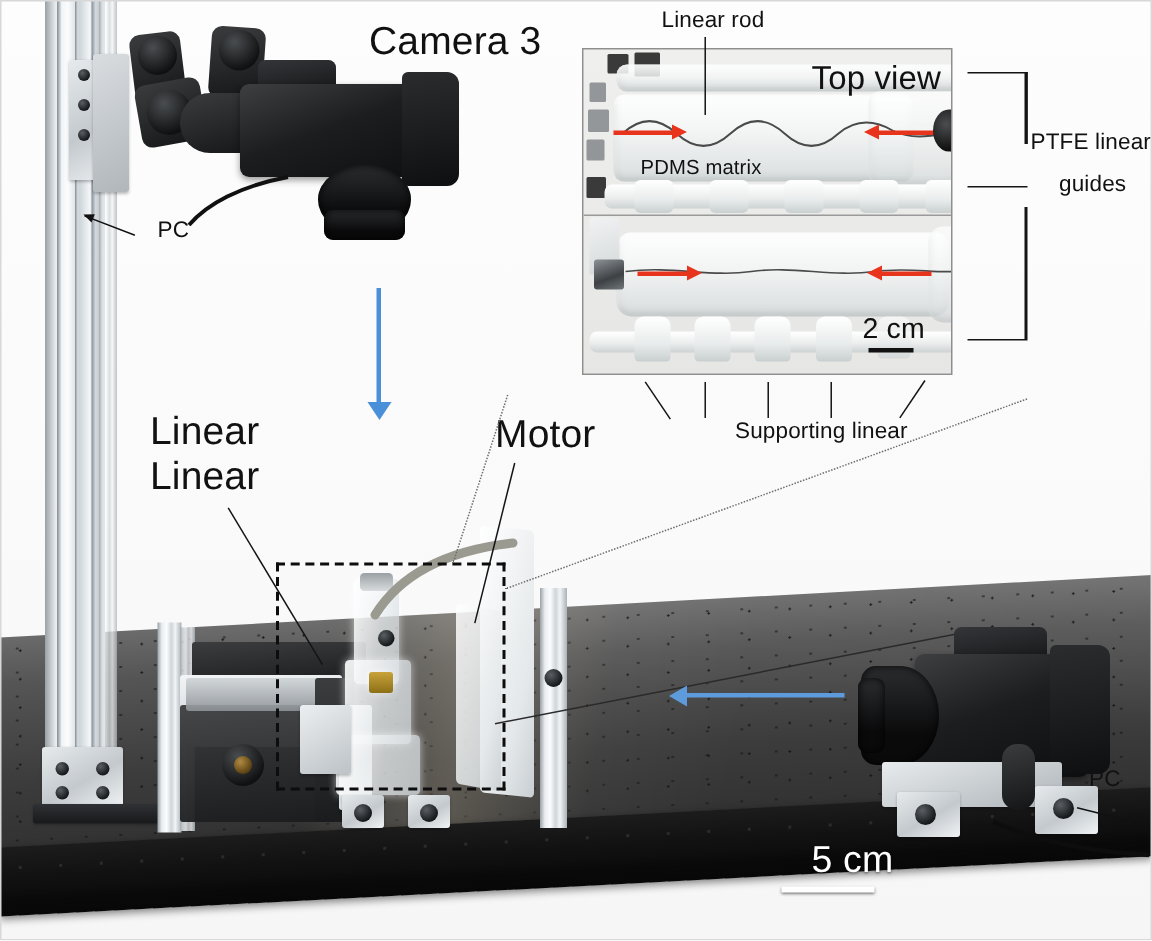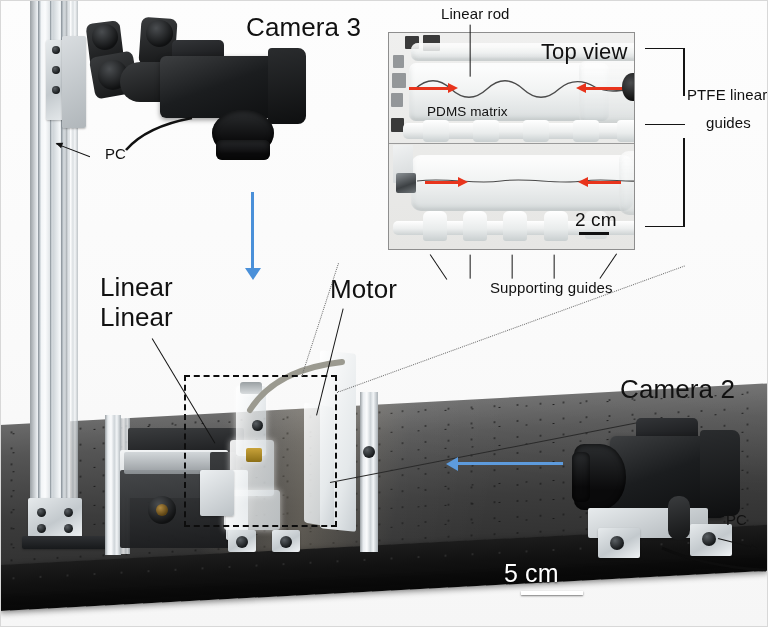--- a/index.html
+++ b/index.html
@@ -243,31 +243,30 @@
     <div class="cam-grip" style="left:700px;top:430px;width:40px;height:86px;"></div>
     <div class="cam-lens" style="left:574px;top:444px;width:52px;height:66px;border-radius:10px 50% 50% 10px/10px 50% 50% 10px;"></div>
     <div class="cam-lens" style="left:572px;top:452px;width:18px;height:50px;border-radius:6px;"></div>
     <div class="alu-bracket" style="left:588px;top:508px;width:120px;height:30px;background:linear-gradient(160deg,#e7ebed,#aeb4b8);"></div>
     <div class="alu-bracket" style="left:598px;top:528px;width:42px;height:30px;"></div>
     <div class="alu-bracket" style="left:690px;top:524px;width:42px;height:32px;"></div>
     <div class="bolt" style="left:610px;top:536px;width:14px;height:14px;"></div>
     <div class="bolt" style="left:702px;top:532px;width:14px;height:14px;"></div>
     <div class="clamp" style="left:668px;top:496px;width:22px;height:44px;border-radius:10px;"></div>
 
-    <div class="lbl big" style="left:620px;top:376px;">Camera 2</div>
 
     <svg style="position:absolute;left:660px;top:540px;width:110px;height:40px;">
       <path d="M2,8 C34,22 70,28 106,30" stroke="#0d0d0d" stroke-width="3" fill="none"></path>
     </svg>
     <div class="arrow-blk" style="left:718px;top:538px;width:40px;transform:rotate(14deg);"></div>
     <div class="lbl sm" style="left:726px;top:512px;">PC</div>
 
     <div class="arrow-blue-h" style="left:457px;top:462px;width:106px;"></div>
 
-    <div class="lbl white" style="left:504px;top:560px;">5 cm</div>
+    <div class="lbl white" style="left:541px;top:560px;">5 cm</div>
     <div class="scalebar white" style="left:521px;top:591px;width:62px;"></div>
   </div>
 
   <div id="inset">
 
     <div class="darkchip" style="left:16px;top:3px;width:14px;height:13px;"></div>
     <div class="darkchip" style="left:34px;top:2px;width:17px;height:16px;"></div>
     <div class="greychip" style="left:4px;top:22px;width:11px;height:13px;"></div>
     <div class="greychip" style="left:3px;top:40px;width:14px;height:15px;"></div>
     <div class="greychip" style="left:2px;top:60px;width:12px;height:14px;"></div>
@@ -328,21 +327,21 @@
   <div class="lbl sm" style="left:706px;top:115px;">guides</div>
 
   <div class="leader" style="left:645px;top:48px;width:40px;"></div>
   <div class="leader" style="left:645px;top:124px;width:40px;"></div>
   <div class="leader" style="left:645px;top:226px;width:40px;"></div>
   <div class="leader" style="left:684px;top:48px;width:1.4px;height:48px;transform:none;"></div>
   <div class="leader" style="left:684px;top:48px;width:1.4px;height:48px;"></div>
   <div style="position:absolute;left:683px;top:48px;width:1.6px;height:48px;background:#141414;"></div>
   <div style="position:absolute;left:683px;top:138px;width:1.6px;height:88px;background:#141414;"></div>
 
-  <div class="lbl sm" style="left:490px;top:280px;">Supporting guides</div>
+  <div class="lbl sm" style="left:490px;top:280px;">Supporting linear</div>
 
   <div class="leader" style="left:430px;top:254px;width:30px;transform:rotate(56deg);"></div>
   <div class="leader" style="left:470px;top:254px;width:24px;transform:rotate(90deg);"></div>
   <div class="leader" style="left:512px;top:254px;width:24px;transform:rotate(90deg);"></div>
   <div class="leader" style="left:554px;top:254px;width:24px;transform:rotate(90deg);"></div>
   <div class="leader" style="left:600px;top:278px;width:30px;transform:rotate(-56deg);"></div>
 
   <div class="frame"></div>
 </div>
 

